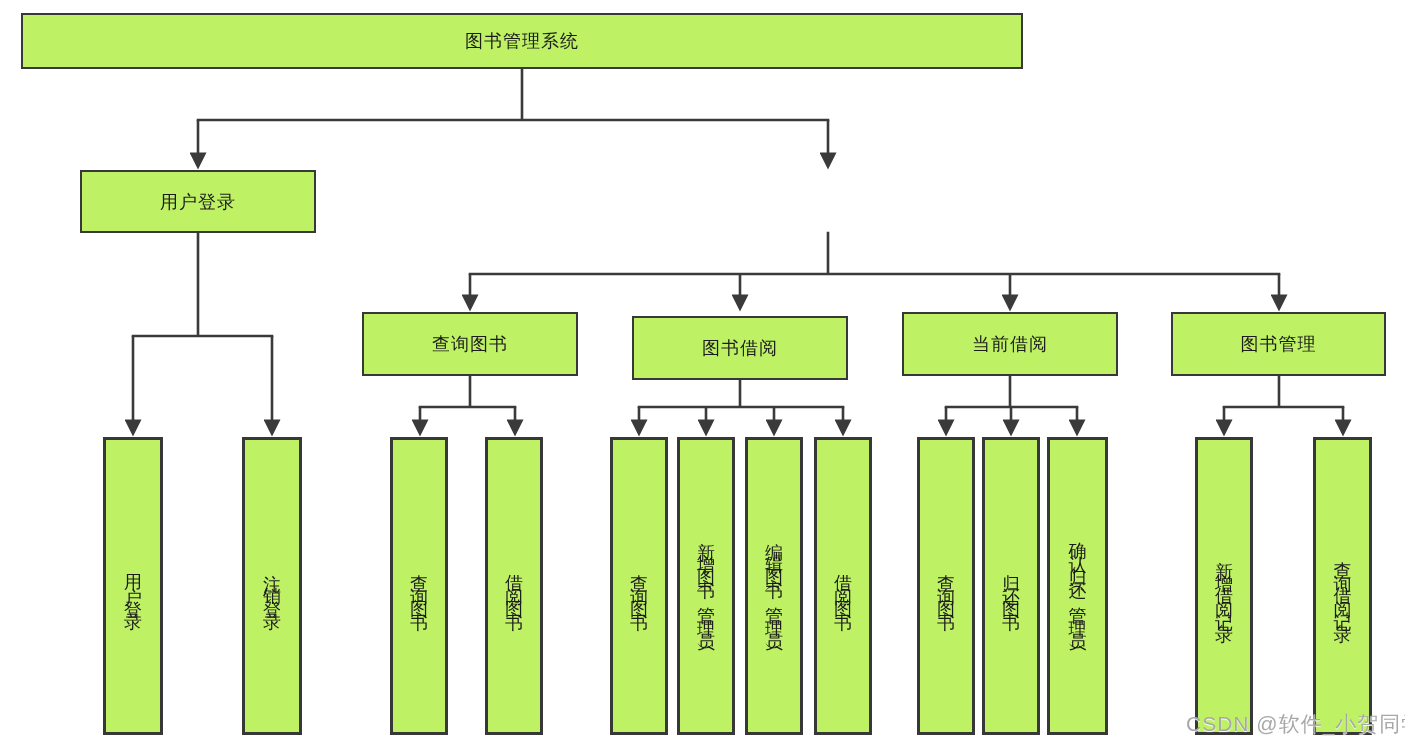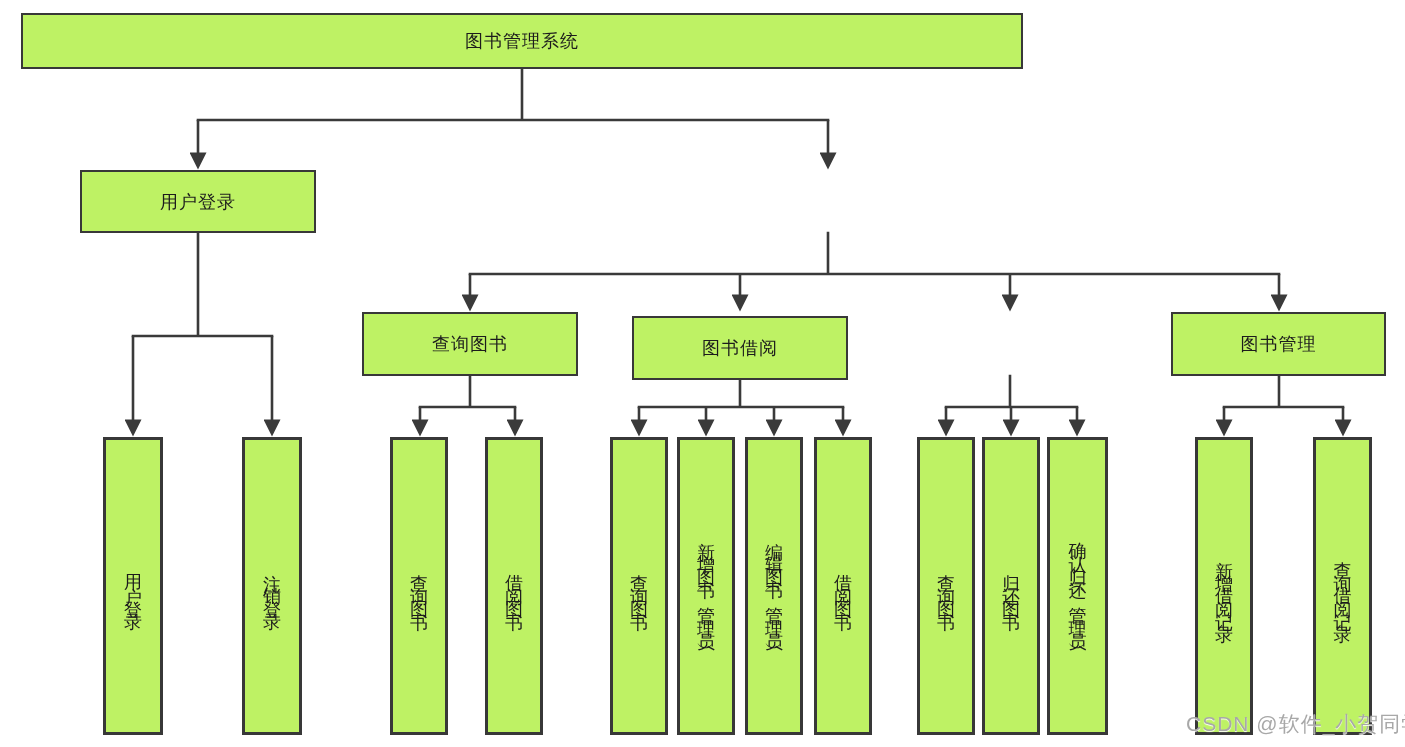--- a/index.html
+++ b/index.html
@@ -105,20 +105,23 @@
   <div class="node" style="left:80px;top:170px;width:236px;height:63px">
     <span class="lbl">用户登录</span>
   </div>
 
   <div class="node" style="left:362px;top:312px;width:216px;height:64px">
     <span class="lbl">查询图书</span>
   </div>
   <div class="node" style="left:632px;top:316px;width:216px;height:64px">
     <span class="lbl">图书借阅</span>
   </div>
+  <div class="node" style="left:902px;top:312px;width:216px;height:64px">
+    <span class="lbl">当前借阅</span>
+  </div>
   <div class="node" style="left:1171px;top:312px;width:215px;height:64px">
     <span class="lbl">图书管理</span>
   </div>
 
   <div class="node leaf" style="left:103px;top:437px;width:60px;height:298px">
     <span class="lbl">用户登录</span>
   </div>
   <div class="node leaf" style="left:242px;top:437px;width:60px;height:298px">
     <span class="lbl">注销登录</span>
   </div>

